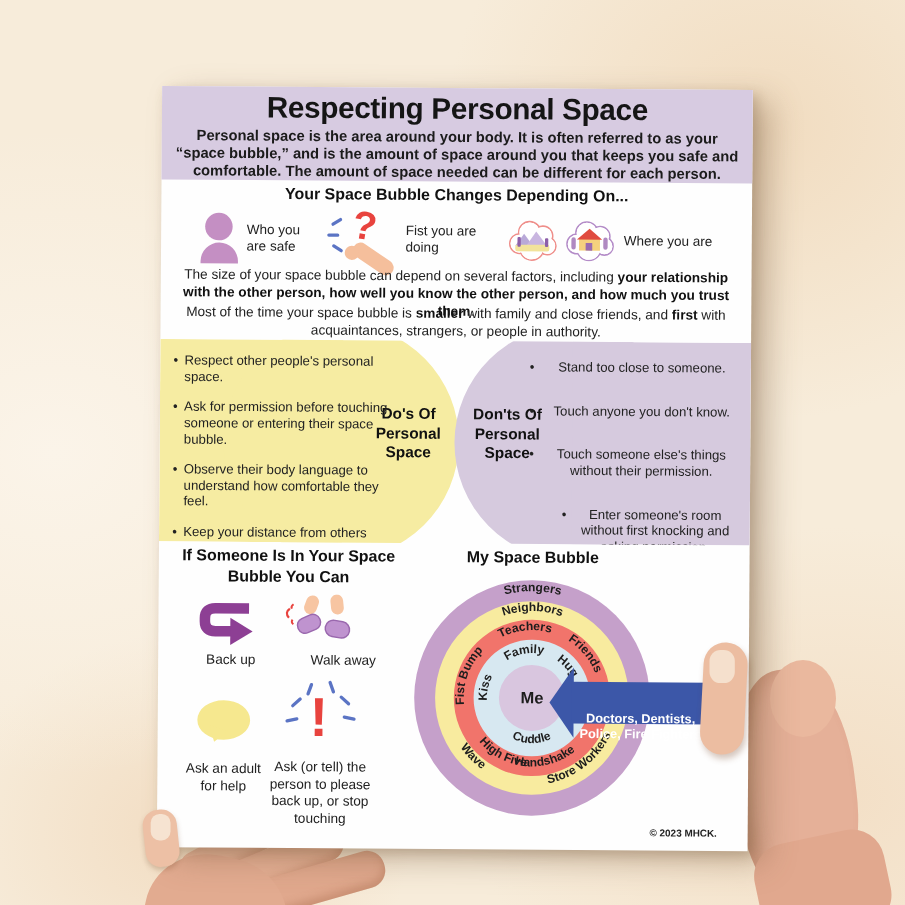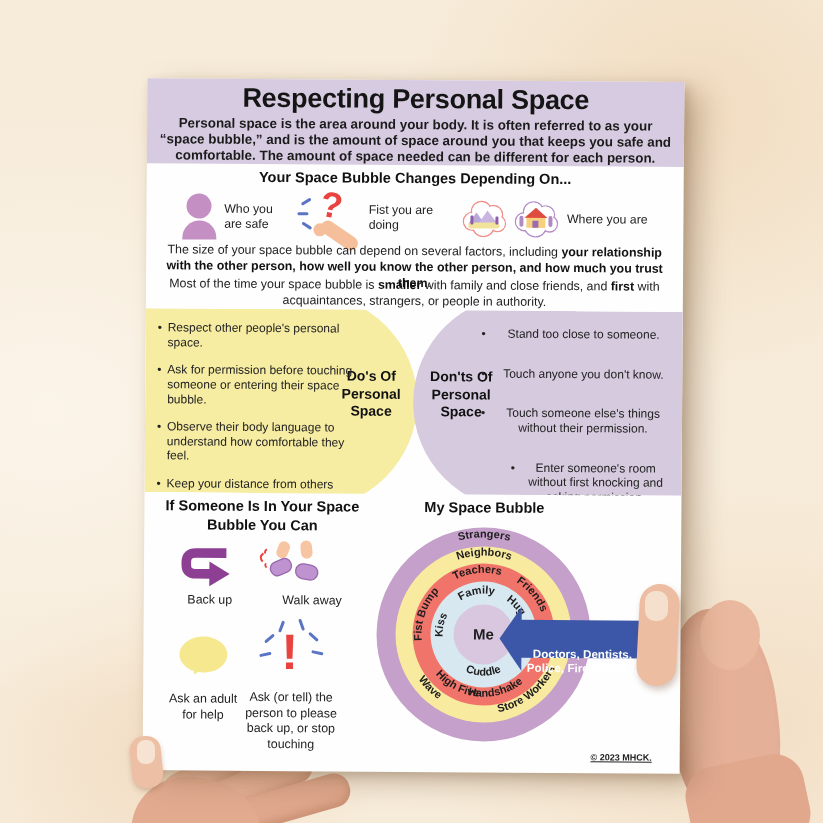--- a/index.html
+++ b/index.html
@@ -83,21 +83,21 @@
   
   .bubble-heading{ position:absolute; left:240px; top:419px; width:200px; text-align:center; font-size:14.5px; font-weight:800; color:#111;}
   .bubble-svg{ position:absolute; left:220px; top:434px; width:240px; height:240px;}
   .bubble-svg text{ font-family:"Liberation Sans",sans-serif; font-size:11px; font-weight:700; fill:#1d1d1d;}
   .bubble-svg .me-txt{ font-size:15px;}
   .bubble-arrow{ position:absolute; left:356px; top:526px; width:170px; height:64px; z-index:3;}
   .bubble-arrow .body{ position:absolute; left:20px; right:24px; top:13px; bottom:13px; background:#3c57a8; display:flex; align-items:center; justify-content:center;}
   .bubble-arrow .body .txt{ color:#fff; font-size:11.6px; font-weight:700; text-align:center; line-height:1.2; white-space:pre-line;margin-top:44px;}
   .bubble-arrow .hl{ position:absolute; left:0; top:0; width:0; height:0; border-top:32px solid transparent; border-bottom:32px solid transparent; border-right:22px solid #3c57a8;}
   .bubble-arrow .hr{ position:absolute; right:0; top:0; width:0; height:0; border-top:32px solid transparent; border-bottom:32px solid transparent; border-left:26px solid #3c57a8;}
-  .copyright{ position:absolute; right:28px; top:671px; font-size:9px; font-weight:700; color:#222;text-decoration:underline;}
+  .copyright{ position:absolute; right:28px; top:671px; font-size:9px; font-weight:700; color:#222;}
   
   .hand div{ position:absolute;}
   .lh-f{ border-radius:16px; background:#e7b59b; box-shadow:inset 0 -5px 8px rgba(160,100,70,.35);}
   .lh-f1{ left:158px; top:752px; width:122px; height:30px; transform:rotate(-28deg);}
   .lh-f2{ left:184px; top:770px; width:132px; height:32px; transform:rotate(-22deg); background:#e4af94;}
   .lh-f3{ left:214px; top:788px; width:138px; height:34px; transform:rotate(-16deg); background:#e0a88d;}
   .lh-palm{ left:130px; top:778px; width:130px; height:120px; border-radius:45%; background:#e2ab90; transform:rotate(12deg);}
   .lh-thumb{ left:131px; top:736px; width:31px; height:52px; border-radius:14px; background:#edc0a5; transform:rotate(-6deg); z-index:4; box-shadow:0 3px 5px rgba(120,70,40,.25);}
   .lh-nail{ left:137px; top:740px; width:18px; height:24px; border-radius:8px; background:#f6e3d1; z-index:5;}
   .rh-palm{ left:670px; top:608px; width:108px; height:220px; border-radius:46%; background:#e5b098; transform:rotate(-7deg); box-shadow:inset 10px 0 14px rgba(160,100,70,.3);}

